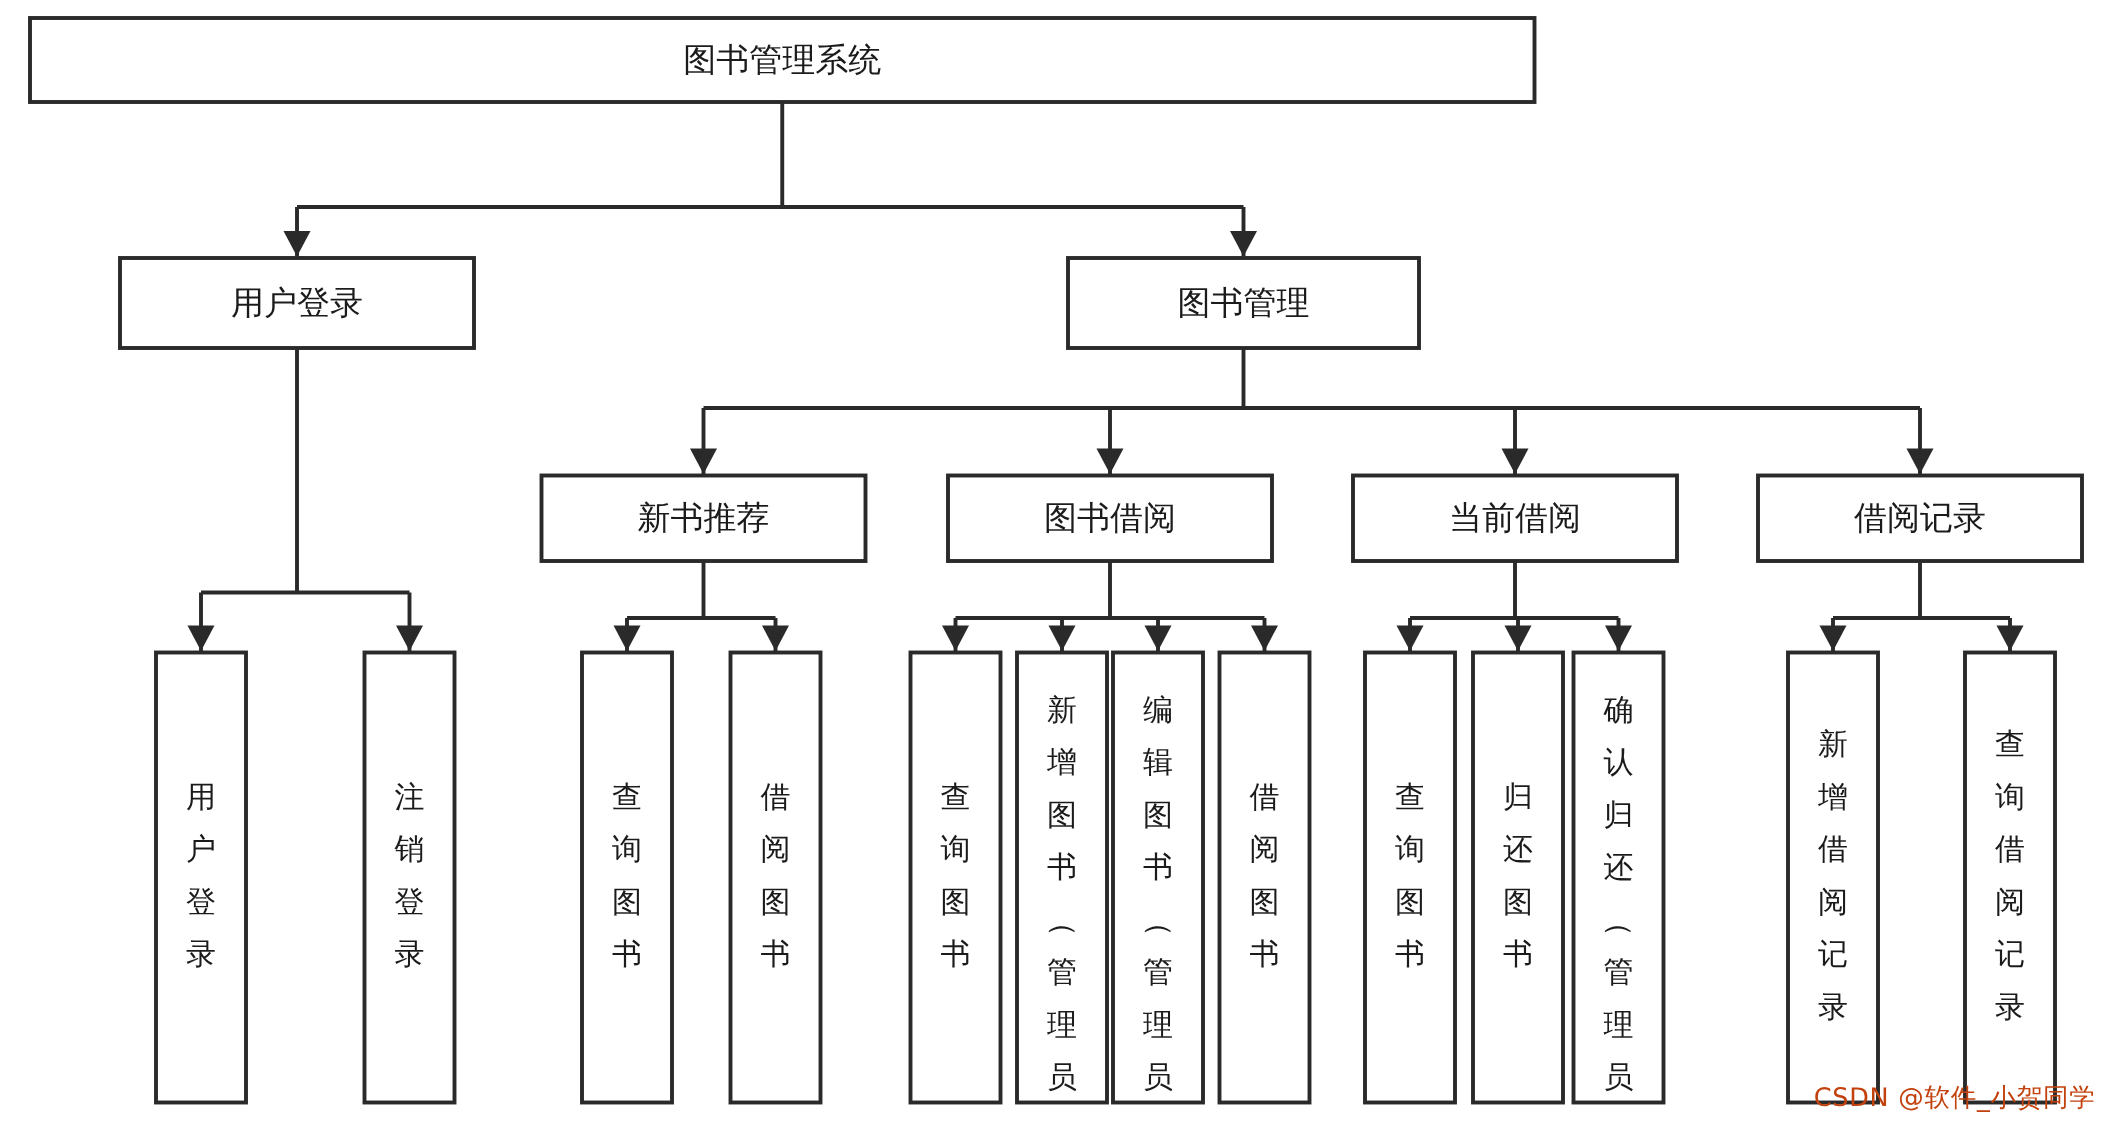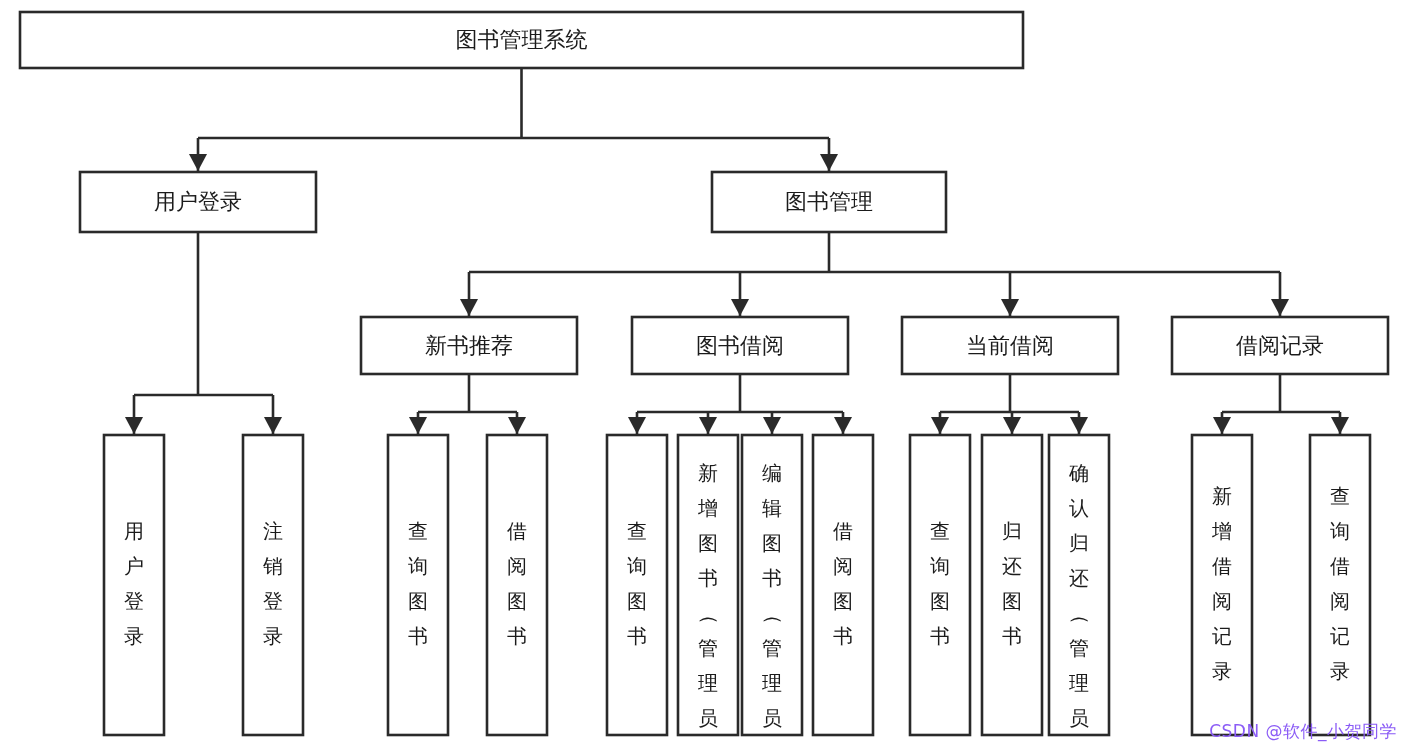--- a/index.html
+++ b/index.html
@@ -58,21 +58,21 @@
   .arrowhead {
     fill: #2a2a2a;
     stroke: none;
   }
   .watermark {
     position: absolute;
     right: 8px;
     bottom: 4px;
     font-family: "DejaVu Sans", "Liberation Sans", sans-serif;
     font-size: 17px;
-    color: #8b5cf6;
+    color: #c2410c;
     white-space: nowrap;
     letter-spacing: 0.5px;
     pointer-events: none;
   }
 </style>
 </head>
 <body>
 
 <div id="diagram-root">
   <svg class="flow" viewBox="0 0 1405 747" xmlns="http://www.w3.org/2000/svg">

